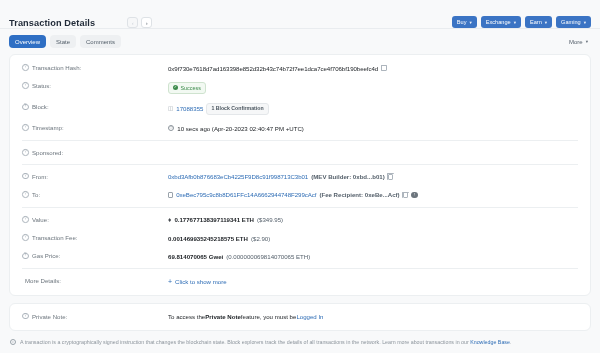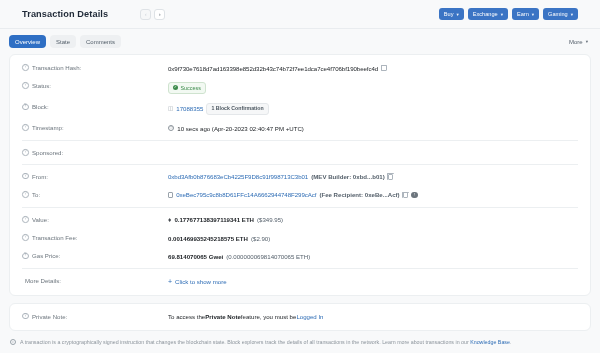--- a/index.html
+++ b/index.html
@@ -8,22 +8,22 @@
     background: #f8f9fa;
     font-family: "Liberation Sans", sans-serif;
     font-size: 6.2px;
     color: #212529;
     overflow: hidden;
   }
 
   
   .topbar {
     height: 28px;
-    display: flex; align-items: center;
-    padding: 0 22px;
+    display: flex; align-items: flex-end;
+    padding: 0 9px;
     background: #f8f9fa;
     position: relative;
     gap: 26px;
   }
   .page-title {
     font-size: 9.2px;
     font-weight: bold;
     color: #1f2937;
     letter-spacing: .1px;
   }

